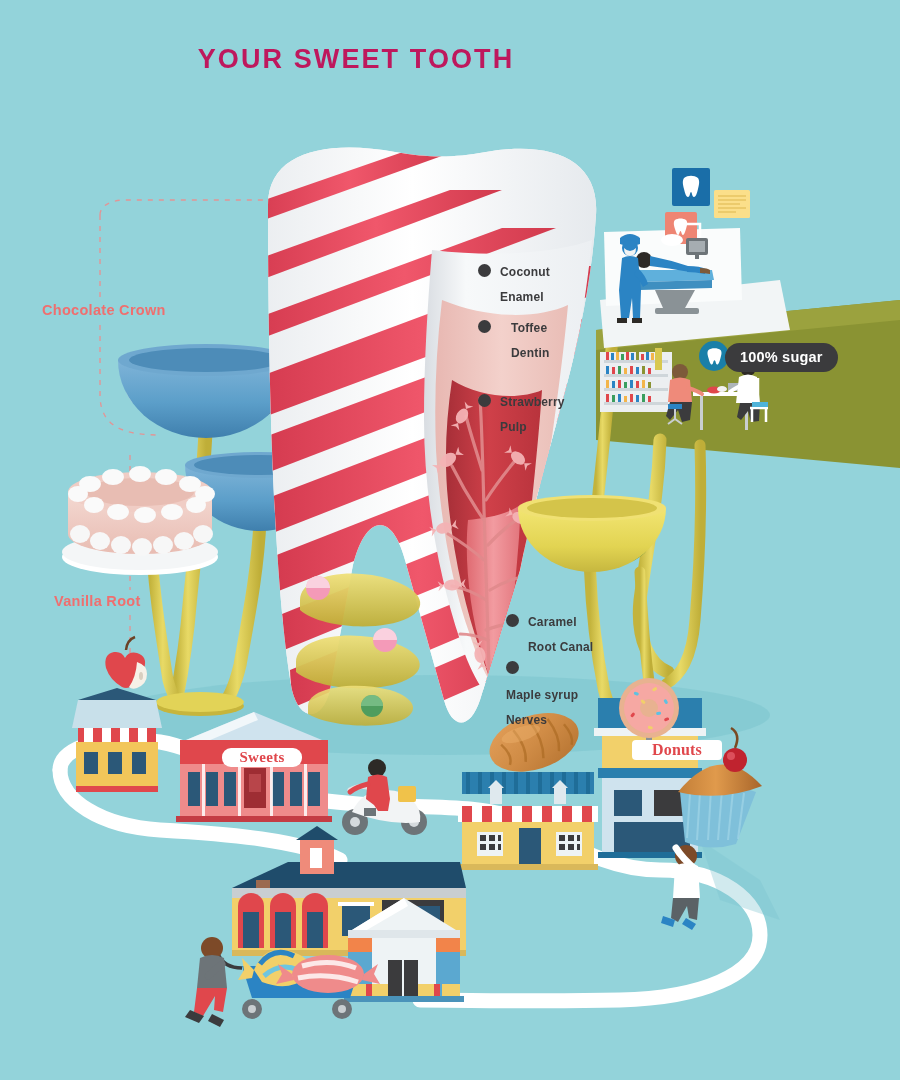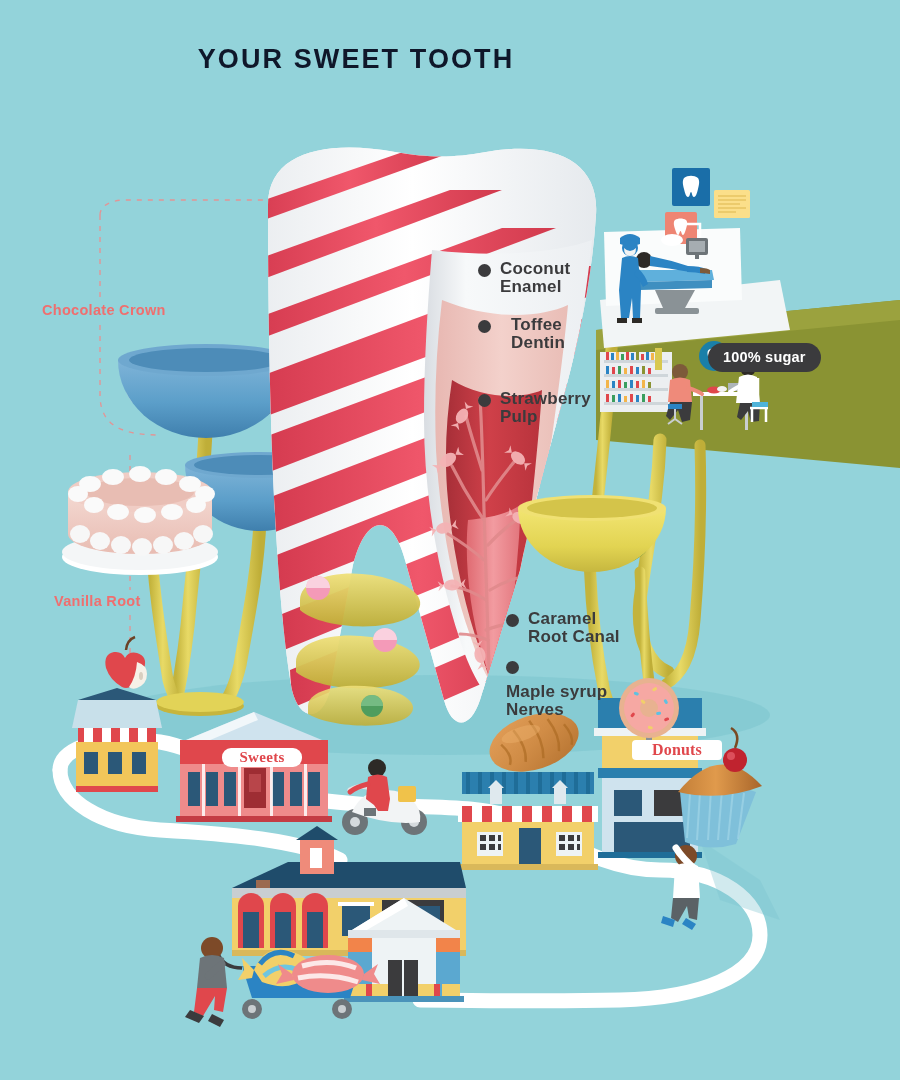--- a/index.html
+++ b/index.html
@@ -5,41 +5,41 @@
   html,body{margin:0;padding:0;}
   body{
     width:900px;height:1080px;overflow:hidden;
     background:#93d3da;
     font-family:"Liberation Sans", sans-serif;
     position:relative;
   }
   #stage{position:relative;width:900px;height:1080px;overflow:hidden;}
   #page-title{
     position:absolute;left:0;top:44px;width:712px;text-align:center;
-    font-size:27px;font-weight:bold;letter-spacing:2.1px;color:#0f172a;
+    font-size:27px;font-weight:bold;letter-spacing:2.1px;color:#be185d;
   }
   .layer-svg{position:absolute;left:0;top:0;width:900px;height:1080px;}
   
   .callout{position:absolute;display:flex;align-items:flex-start;gap:9px;}
   .callout .dot{
     width:13px;height:13px;border-radius:50%;background:#3b3b3d;
     flex:0 0 auto;margin-top:4px;
   }
   .callout .txt{
-    font-size:17px;line-height:18px;color:#3b3b3d;font-weight:bold;
+    font-size:12px;line-height:25px;color:#3b3b3d;font-weight:bold;
     white-space:pre-line;letter-spacing:.2px;
   }
   
   .sidelabel{
     position:absolute;color:#ef6f6f;font-size:14.5px;font-weight:bold;
     letter-spacing:.3px;white-space:nowrap;text-align:right;
   }
   
   #sugar-badge{
-    position:absolute;left:708px;top:343px;
+    position:absolute;left:725px;top:343px;
     background:#3b3b3d;color:#fff;border-radius:16px;
     padding:6px 15px 7px 15px;font-size:14.5px;font-weight:bold;letter-spacing:.2px;
   }
   #tooth-badge-icon{
     position:absolute;left:699px;top:341px;width:30px;height:30px;border-radius:50%;
     background:#1a7fa8;display:flex;align-items:center;justify-content:center;
   }
   
   .shopsign{
     position:absolute;font-family:"Liberation Serif", serif;font-weight:bold;

